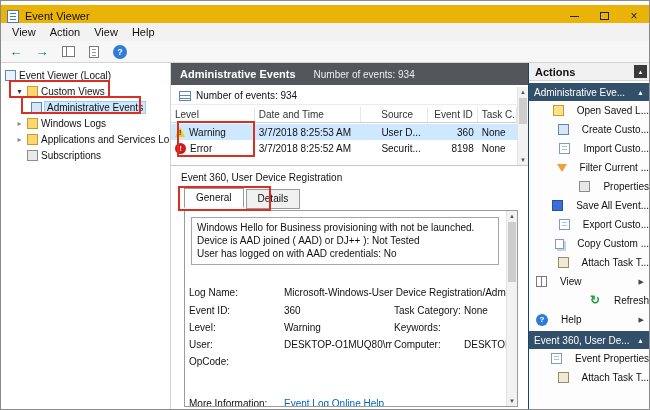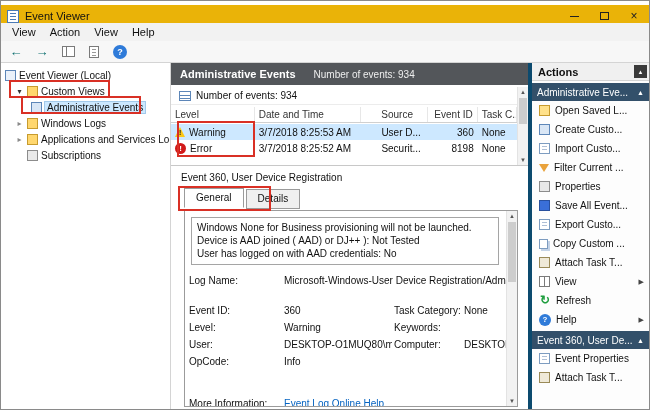--- a/index.html
+++ b/index.html
@@ -26,21 +26,21 @@
   .tb-arrow { color:#0f7070; font-size:13px; font-weight:bold; }
   .ic-window { width:13px; height:11px; border:1px solid #7a7a7a; background:#fff; position:relative; }
   .ic-window::after { content:""; position:absolute; left:3px; top:0; bottom:0; width:1px; background:#7a7a7a; }
   .ic-sheet { width:10px; height:12px; border:1px solid #7a7a7a; background:#fff; position:relative; }
   .ic-sheet::after { content:""; position:absolute; left:2px; top:2px; right:2px; height:1px; background:#9a9a9a; box-shadow:0 3px 0 #9a9a9a, 0 6px 0 #9a9a9a; }
   .tb-help { width:14px; height:14px; border-radius:50%; background:#2f7bd9; color:#fff; font-size:9px; font-weight:bold; display:flex; align-items:center; justify-content:center; }
 
   
   .tree-panel { position:absolute; top:62px; left:0; width:170px; bottom:0; background:#fff; border-right:1px solid #d4d4d4; padding-top:4px; }
   .middle-panel { position:absolute; top:62px; left:170px; width:357px; bottom:0; background:#fff; }
-  .actions-panel { position:absolute; top:62px; left:527px; right:0; bottom:0; background:#fdfdfd; border-left:4px solid #0c4a6e; }
+  .actions-panel { position:absolute; top:62px; left:527px; right:0; bottom:0; background:#fdfdfd; border-left:1px solid #0c4a6e; }
 
   
   .tree-row { height:16px; display:flex; align-items:center; gap:3px; white-space:nowrap; overflow:hidden; }
   .lvl0 { padding-left:4px; } .lvl1 { padding-left:14px; } .lvl2 { padding-left:30px; }
   .twisty { width:9px; flex:none; font-size:8px; color:#333; text-align:center; }
   .twisty.closed { color:#8a8a8a; }
   .ic { width:11px; height:11px; display:inline-block; flex:none; position:relative; }
   .ic-console { background:#eaf1fa; border:1px solid #5d86b8; }
   .ic-folder { background:#ffd76e; border:1px solid #c79b2e; }
   .ic-customview { background:#d9e6f5; border:1px solid #5d86b8; }
@@ -90,21 +90,21 @@
   .f-value2 { position:absolute; left:279px; width:42px; overflow:hidden; }
   .link { color:#0563c1; text-decoration:underline; }
   .detail-sb { top:0; bottom:0; right:0; width:11px; }
   .detail-sb .thumb { height:60px; }
 
   
   .actions-header { height:18px; background:#f0f0f0; border-bottom:1px solid #d4d4d4; display:flex; align-items:center; padding-left:6px; font-weight:bold; font-size:11px; position:relative; }
   .pane-scroll-btn { position:absolute; right:2px; top:2px; width:13px; height:13px; background:#3a3a3a; color:#fff; font-size:6px; display:flex; align-items:center; justify-content:center; }
   .section-header { height:18px; background:#33506a; color:#fff; display:flex; align-items:center; justify-content:space-between; padding:0 5px; margin-top:2px; }
   .section-header .collapse { font-size:7px; }
-  .action-item { height:19px; display:flex; align-items:center; gap:5px; padding-left:7px; white-space:nowrap; overflow:hidden; }
+  .action-item { height:19px; display:flex; align-items:center; gap:13px; padding-left:7px; white-space:nowrap; overflow:hidden;justify-content:flex-end; }
   .action-item .sub { margin-left:auto; padding-right:5px; font-size:7px; color:#444; }
   .ic-open-folder { background:#ffe18a; border:1px solid #c79b2e; }
   .ic-doc { background:#fff; border:1px solid #7d9cc0; }
   .ic-doc::after { content:""; position:absolute; left:2px; top:2px; right:2px; height:1px; background:#aebfd6; box-shadow:0 3px 0 #aebfd6; }
   .ic-docs { width:9px; height:10px; background:#fff; border:1px solid #7d9cc0; box-shadow:2px 2px 0 0 #c3d2e6; }
   .ic-funnel { width:0; height:0; border-left:5px solid transparent; border-right:5px solid transparent; border-top:8px solid #e9a23b; margin-top:1px; }
   .ic-floppy { background:#3a6fd8; border:1px solid #28509e; }
   .ic-find { width:9px; height:9px; border:2px solid #444; border-radius:50%; margin-top:1px; }
   .ic-props { background:#e8e8e8; border:1px solid #8c8c8c; }
   .ic-task { background:#efe9d8; border:1px solid #9a8a58; }
@@ -235,25 +235,25 @@
     </div>
 
     <div class="detail">
       <div class="detail-title">Event 360, User Device Registration</div>
       <div class="tabs">
         <span class="tab active">General</span>
         <span class="tab">Details</span>
       </div>
       <div class="tab-page">
         <div class="msg-box">
-          <div>Windows None for Business provisioning will not be launched.</div>
+          <div>Windows Hello for Business provisioning with not be launched.</div>
           <div>Device is AAD joined ( AAD) or DJ++ ): Not Tested</div>
           <div>User has logged on with AAD credentials: No</div>
         </div>
-        <div class="f-row" style="top:64px">
+        <div class="f-row" style="top:76px">
           <span class="f-label">Log Name:</span>
           <span class="f-value wide">Microsoft-Windows-User Device Registration/Admin</span>
         </div>
         <div class="f-row" style="top:94px">
           <span class="f-label">Event ID:</span>
           <span class="f-value">360</span>
           <span class="f-label2">Task Category:</span>
           <span class="f-value2">None</span>
         </div>
         <div class="f-row" style="top:111px">
@@ -263,21 +263,20 @@
           <span class="f-value2"></span>
         </div>
         <div class="f-row" style="top:128px">
           <span class="f-label">User:</span>
           <span class="f-value">DESKTOP-O1MUQ80\moolir</span>
           <span class="f-label2">Computer:</span>
           <span class="f-value2">DESKTOP</span>
         </div>
         <div class="f-row" style="top:145px">
           <span class="f-label">OpCode:</span>
-          <span class="f-value">Info</span>
         </div>
         <div class="f-row" style="top:187px">
           <span class="f-label">More Information:</span>
           <a class="f-value wide link">Event Log Online Help</a>
         </div>
         <div class="sb detail-sb">
           <div class="arr">▲</div>
           <div class="thumb"></div>
           <div class="arr" style="position:absolute;bottom:0;left:0;right:0">▼</div>
         </div>

